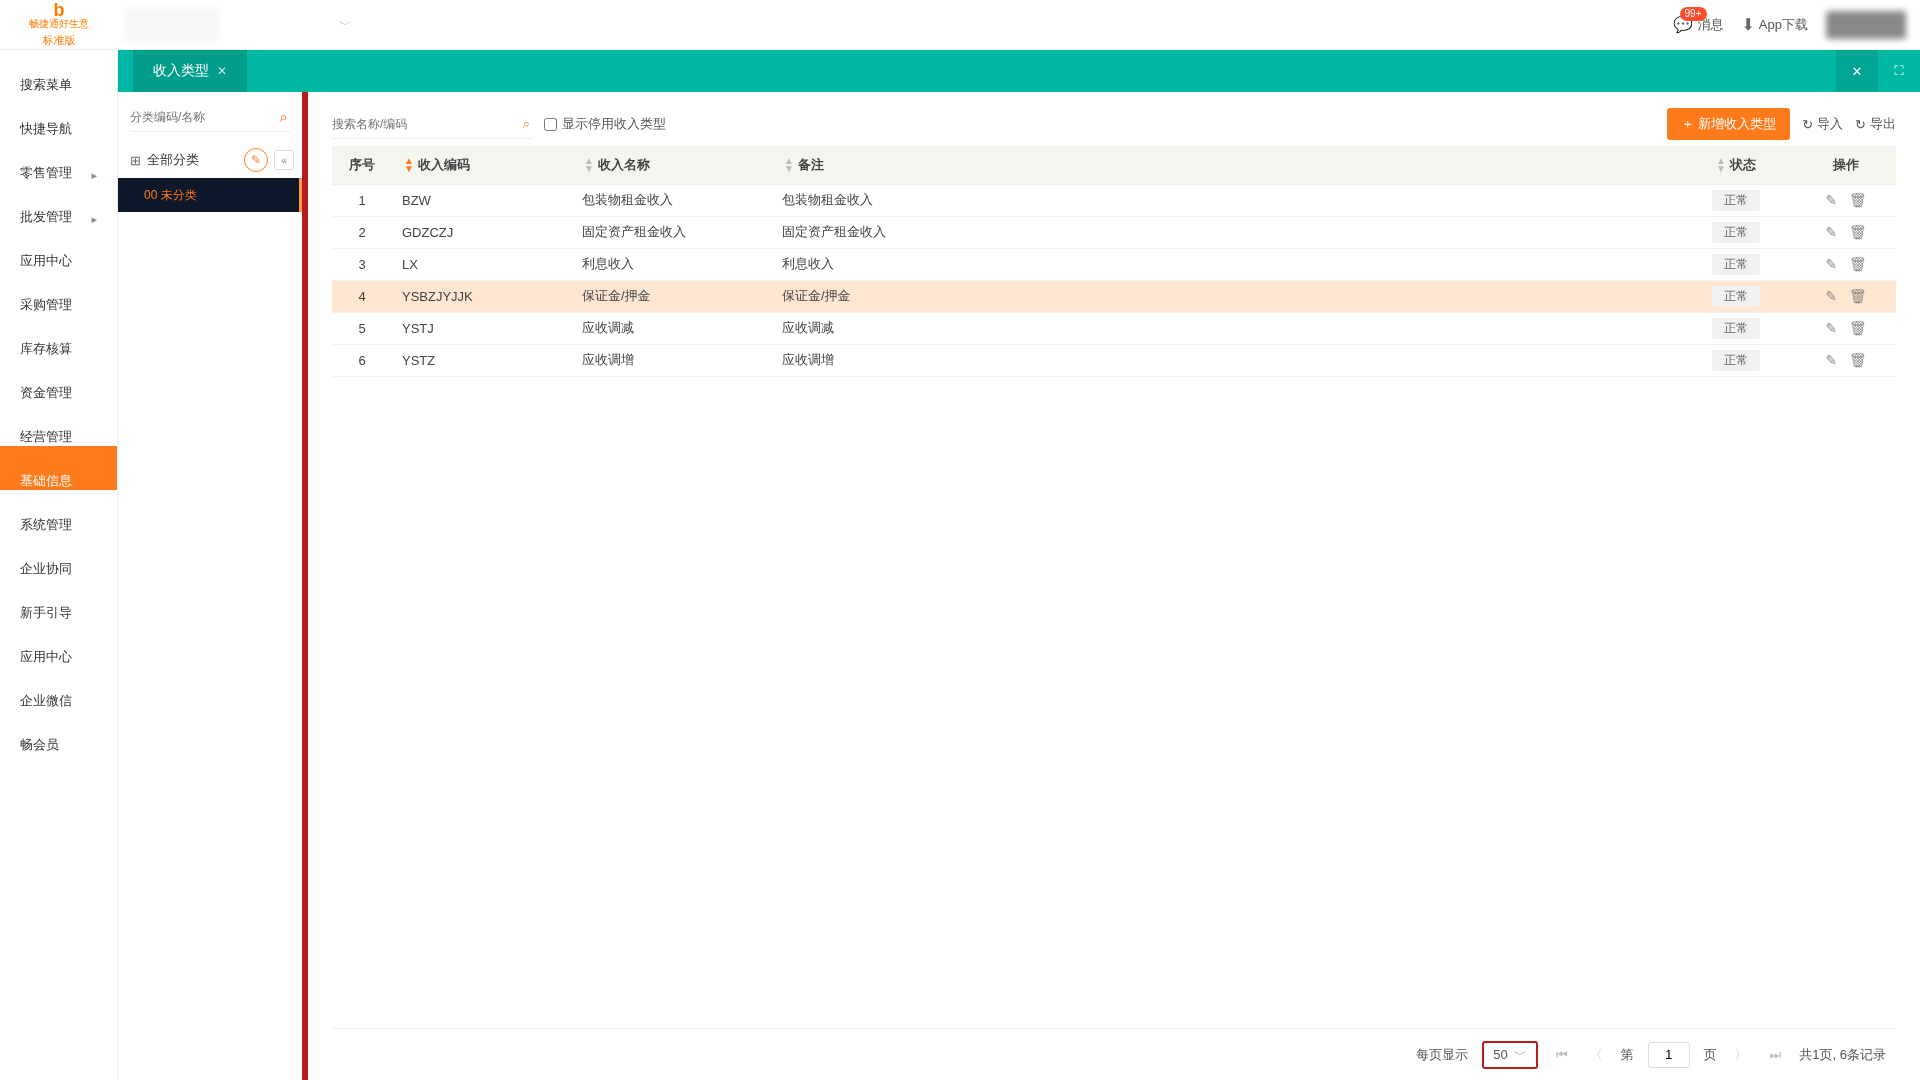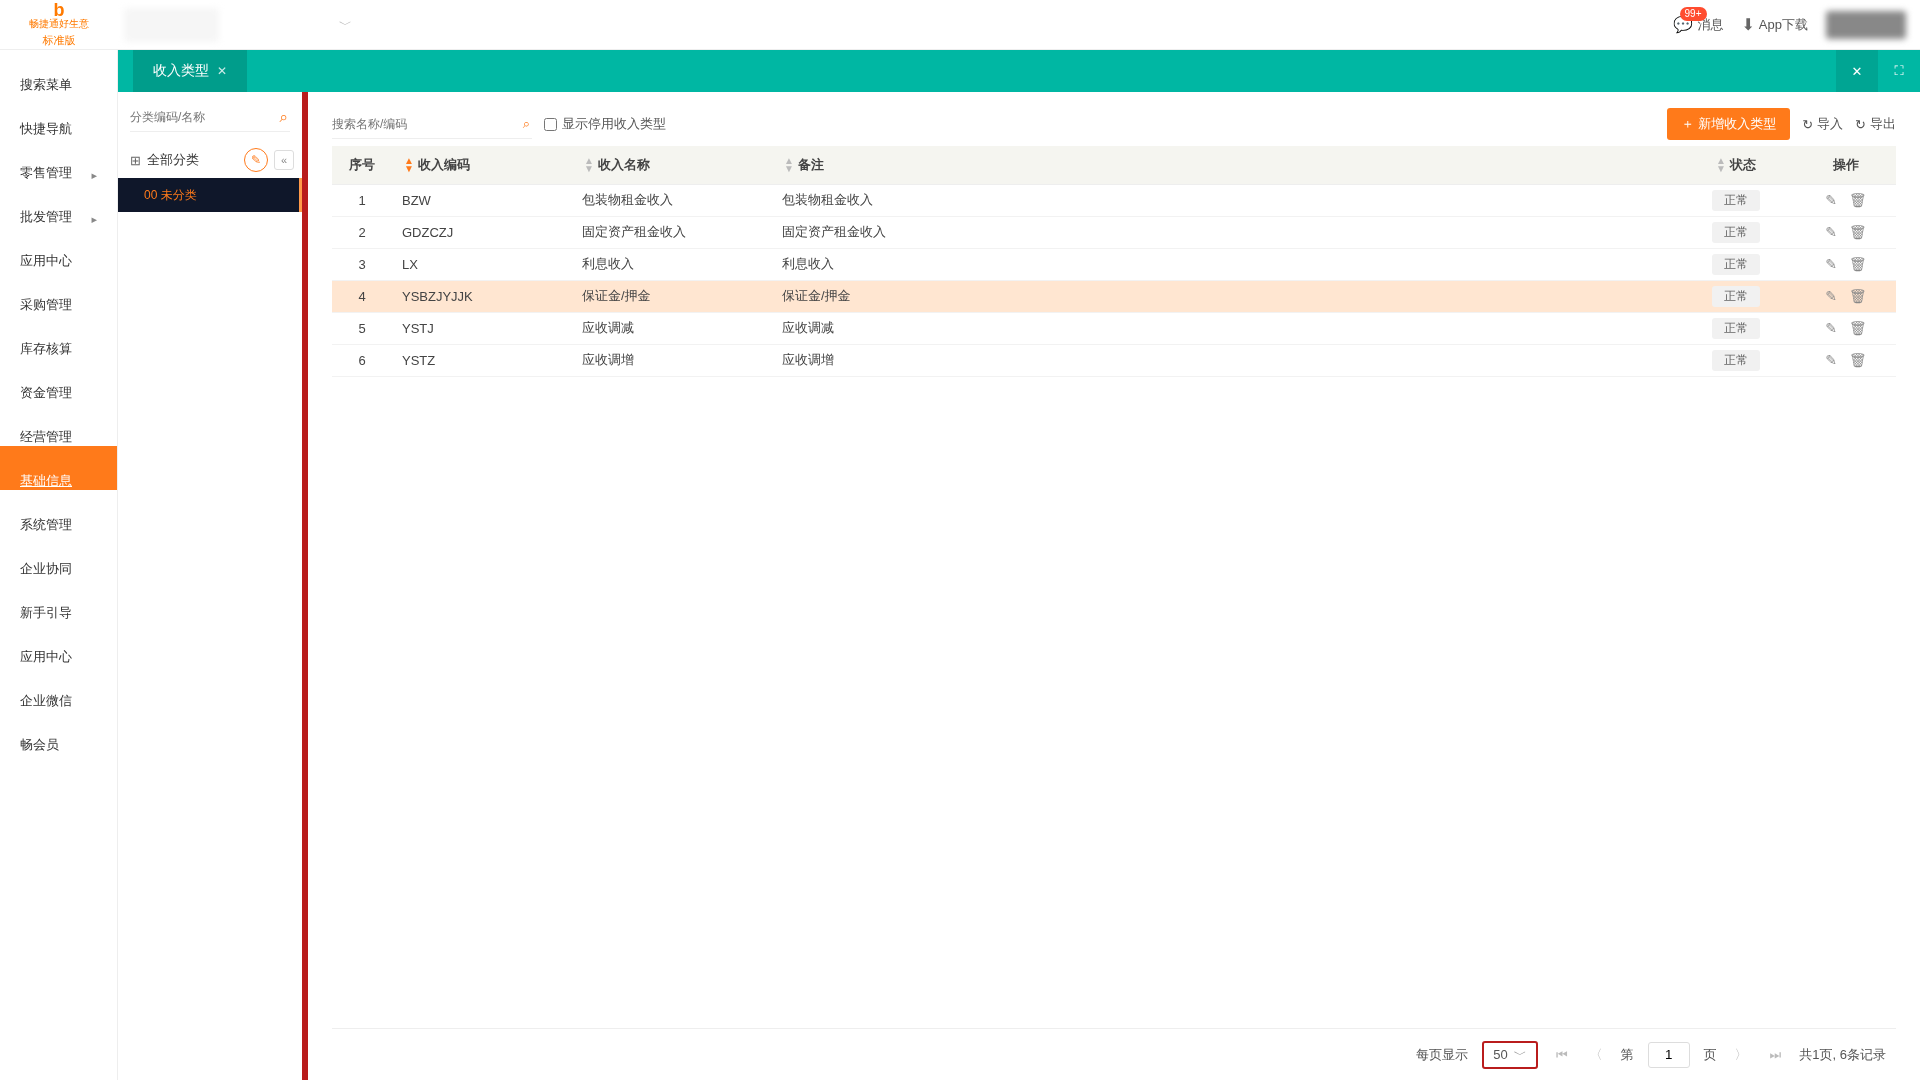--- a/index.html
+++ b/index.html
@@ -25,21 +25,21 @@
 .tabbar .tab.active { background: #009d8b; }
 .tabbar .tab .close-x { margin-left: 8px; font-size: 12px; opacity: .8; }
 .tabbar .right-ctrls { position: absolute; right: 0; top: 0; bottom: 0; display: flex; }
 .tabbar .right-ctrls .btn { width: 42px; display: flex; align-items: center; justify-content: center; color: #fff; cursor: pointer; }
 .tabbar .right-ctrls .btn.close { background: #00a593; }
 
 
 .sidebar { position: absolute; left: 0; top: 50px; bottom: 0; width: 118px; background: #fff; border-right: 1px solid #eee; }
 .sidebar .menu-item { height: 44px; display: flex; align-items: flex-end; padding: 0 20px; color: #333; font-size: 13px; cursor: pointer; justify-content: space-between; }
 .sidebar .menu-item .caret { color: #888; font-size: 11px; }
-.sidebar .menu-item.active { background: #ff7a1a; color: #fff; text-decoration: underline; }
+.sidebar .menu-item.active { background: #ff7a1a; color: #fff; }
 
 
 .work { position: absolute; left: 118px; top: 92px; right: 0; bottom: 0; display: flex; }
 
 
 .catpanel { width: 190px; border-right: 6px solid #b91c1c; display: flex; flex-direction: column; padding-top: 10px; }
 .catpanel .search-wrap { position: relative; margin: 0 12px 10px 12px; }
 .catpanel .search-wrap input { width: 100%; height: 30px; border: none; border-bottom: 1px solid #eee; outline: none; font-size: 12px; padding-right: 22px; }
 .catpanel .search-wrap .sico { position: absolute; right: 2px; top: 6px; color: #ff7a1a; font-size: 15px; }
 .catpanel .cat-head { display: flex; align-items: center; padding: 6px 8px 6px 12px; font-size: 13px; }

